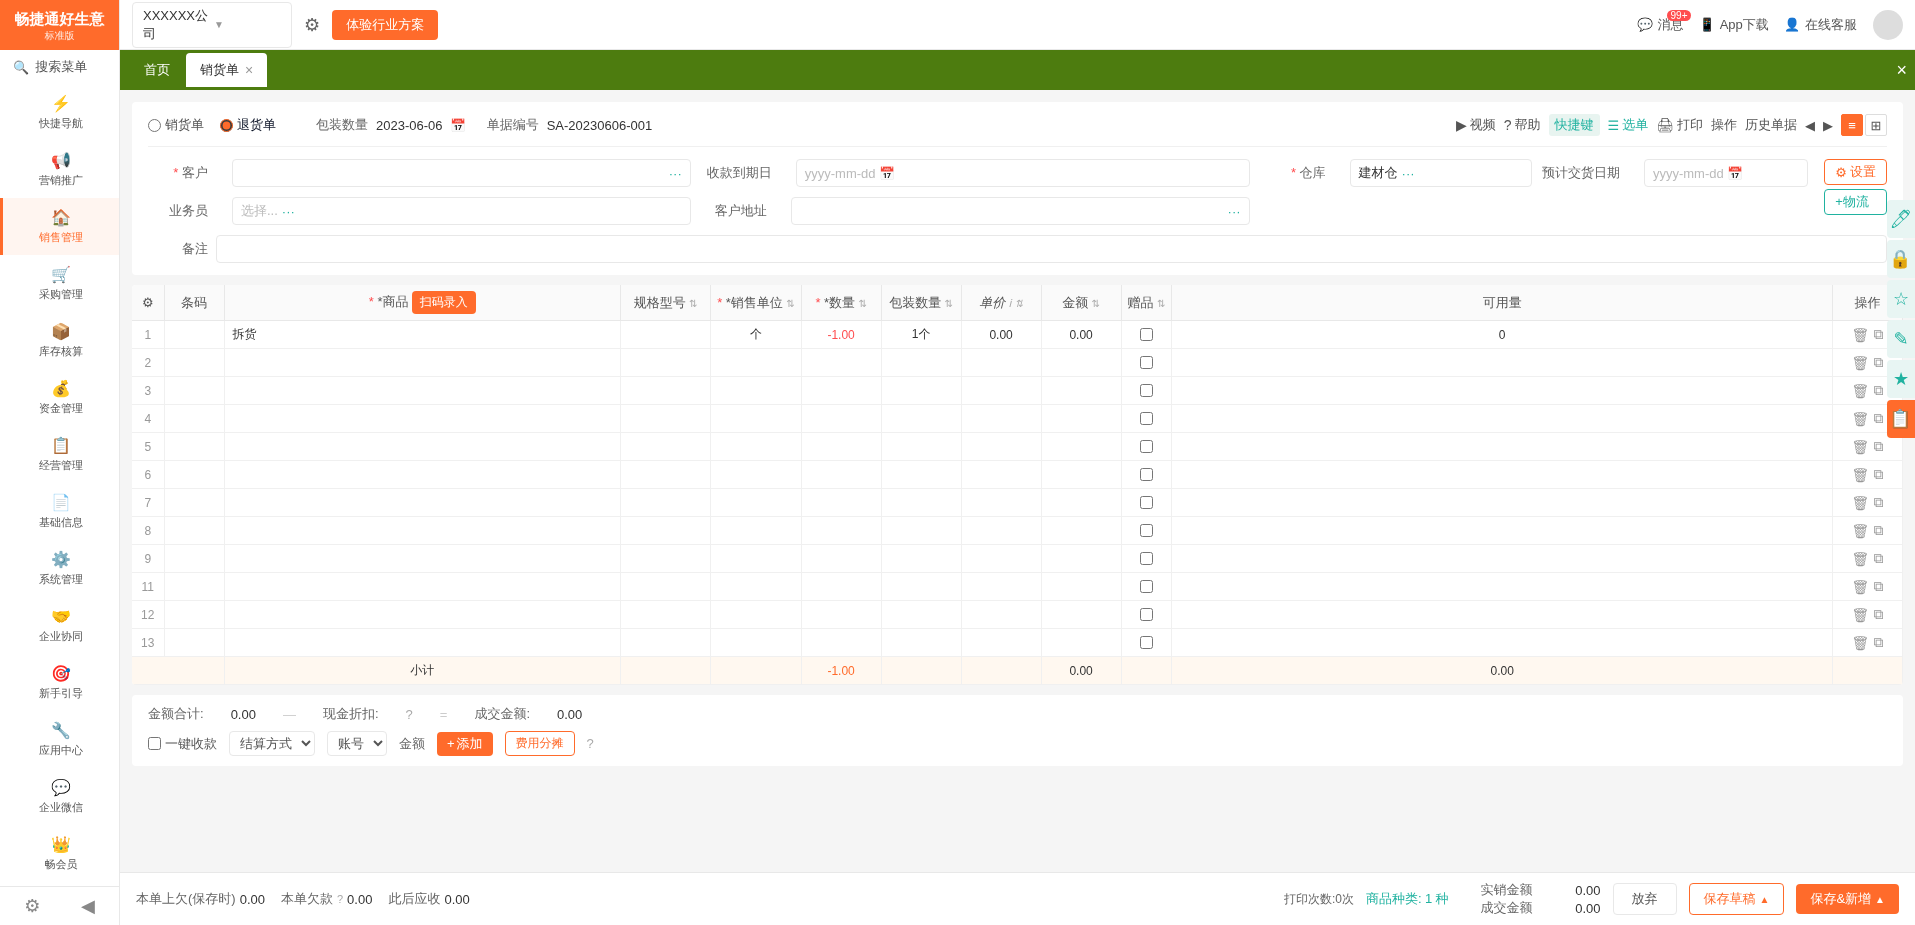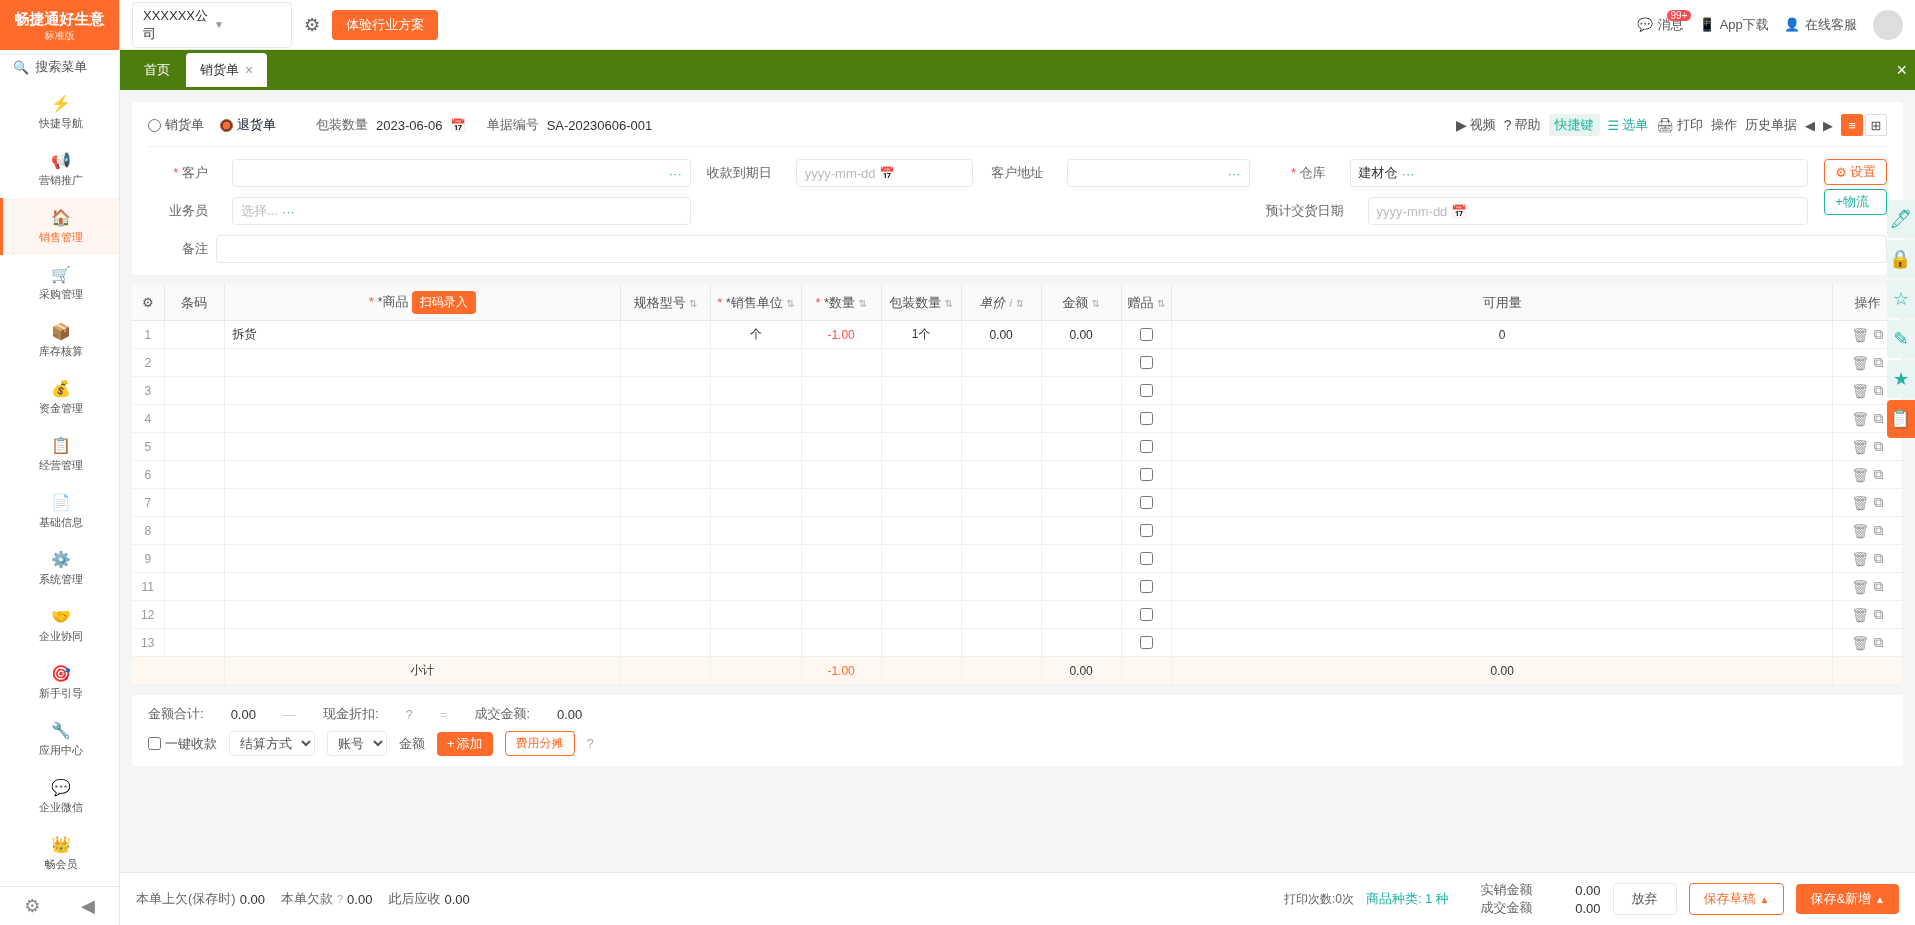--- a/index.html
+++ b/index.html
@@ -303,37 +303,37 @@
             </div>
           </div>
           <div class="field-group">
             <span class="field-label">业务员</span>
             <div class="field-input" style="flex:1; cursor:pointer; color:#bbb;">
               <span>选择...</span>
               <span class="field-input-dots">···</span>
             </div>
           </div>
         </div>
-        <div style="flex:1; display:flex; flex-direction:row; gap:10px;">
+        <div style="flex:1; display:flex; flex-direction:column; gap:10px;">
           <div class="field-group">
             <span class="field-label">收款到期日</span>
             <div class="field-input" style="flex:1; cursor:pointer; color:#bbb;">
               <span>yyyy-mm-dd</span>
               <span class="field-input-cal">📅</span>
             </div>
           </div>
           <div class="field-group">
             <span class="field-label">客户地址</span>
             <div class="field-input" style="flex:1; cursor:pointer;">
               <span style="flex:1;"></span>
               <span class="field-input-dots">···</span>
             </div>
           </div>
         </div>
-        <div style="flex:1; display:flex; flex-direction:column; gap:10px;">
+        <div style="flex:1; display:flex; flex-direction:row; gap:10px;">
           <div class="field-group">
             <span class="field-label required">仓库</span>
             <div class="field-input" style="flex:1;">
               <span style="color:#333;">建材仓</span>
               <span class="field-input-dots">···</span>
             </div>
           </div>
           <div class="field-group">
             <span class="field-label">预计交货日期</span>
             <div class="field-input" style="flex:1; color:#bbb;">

